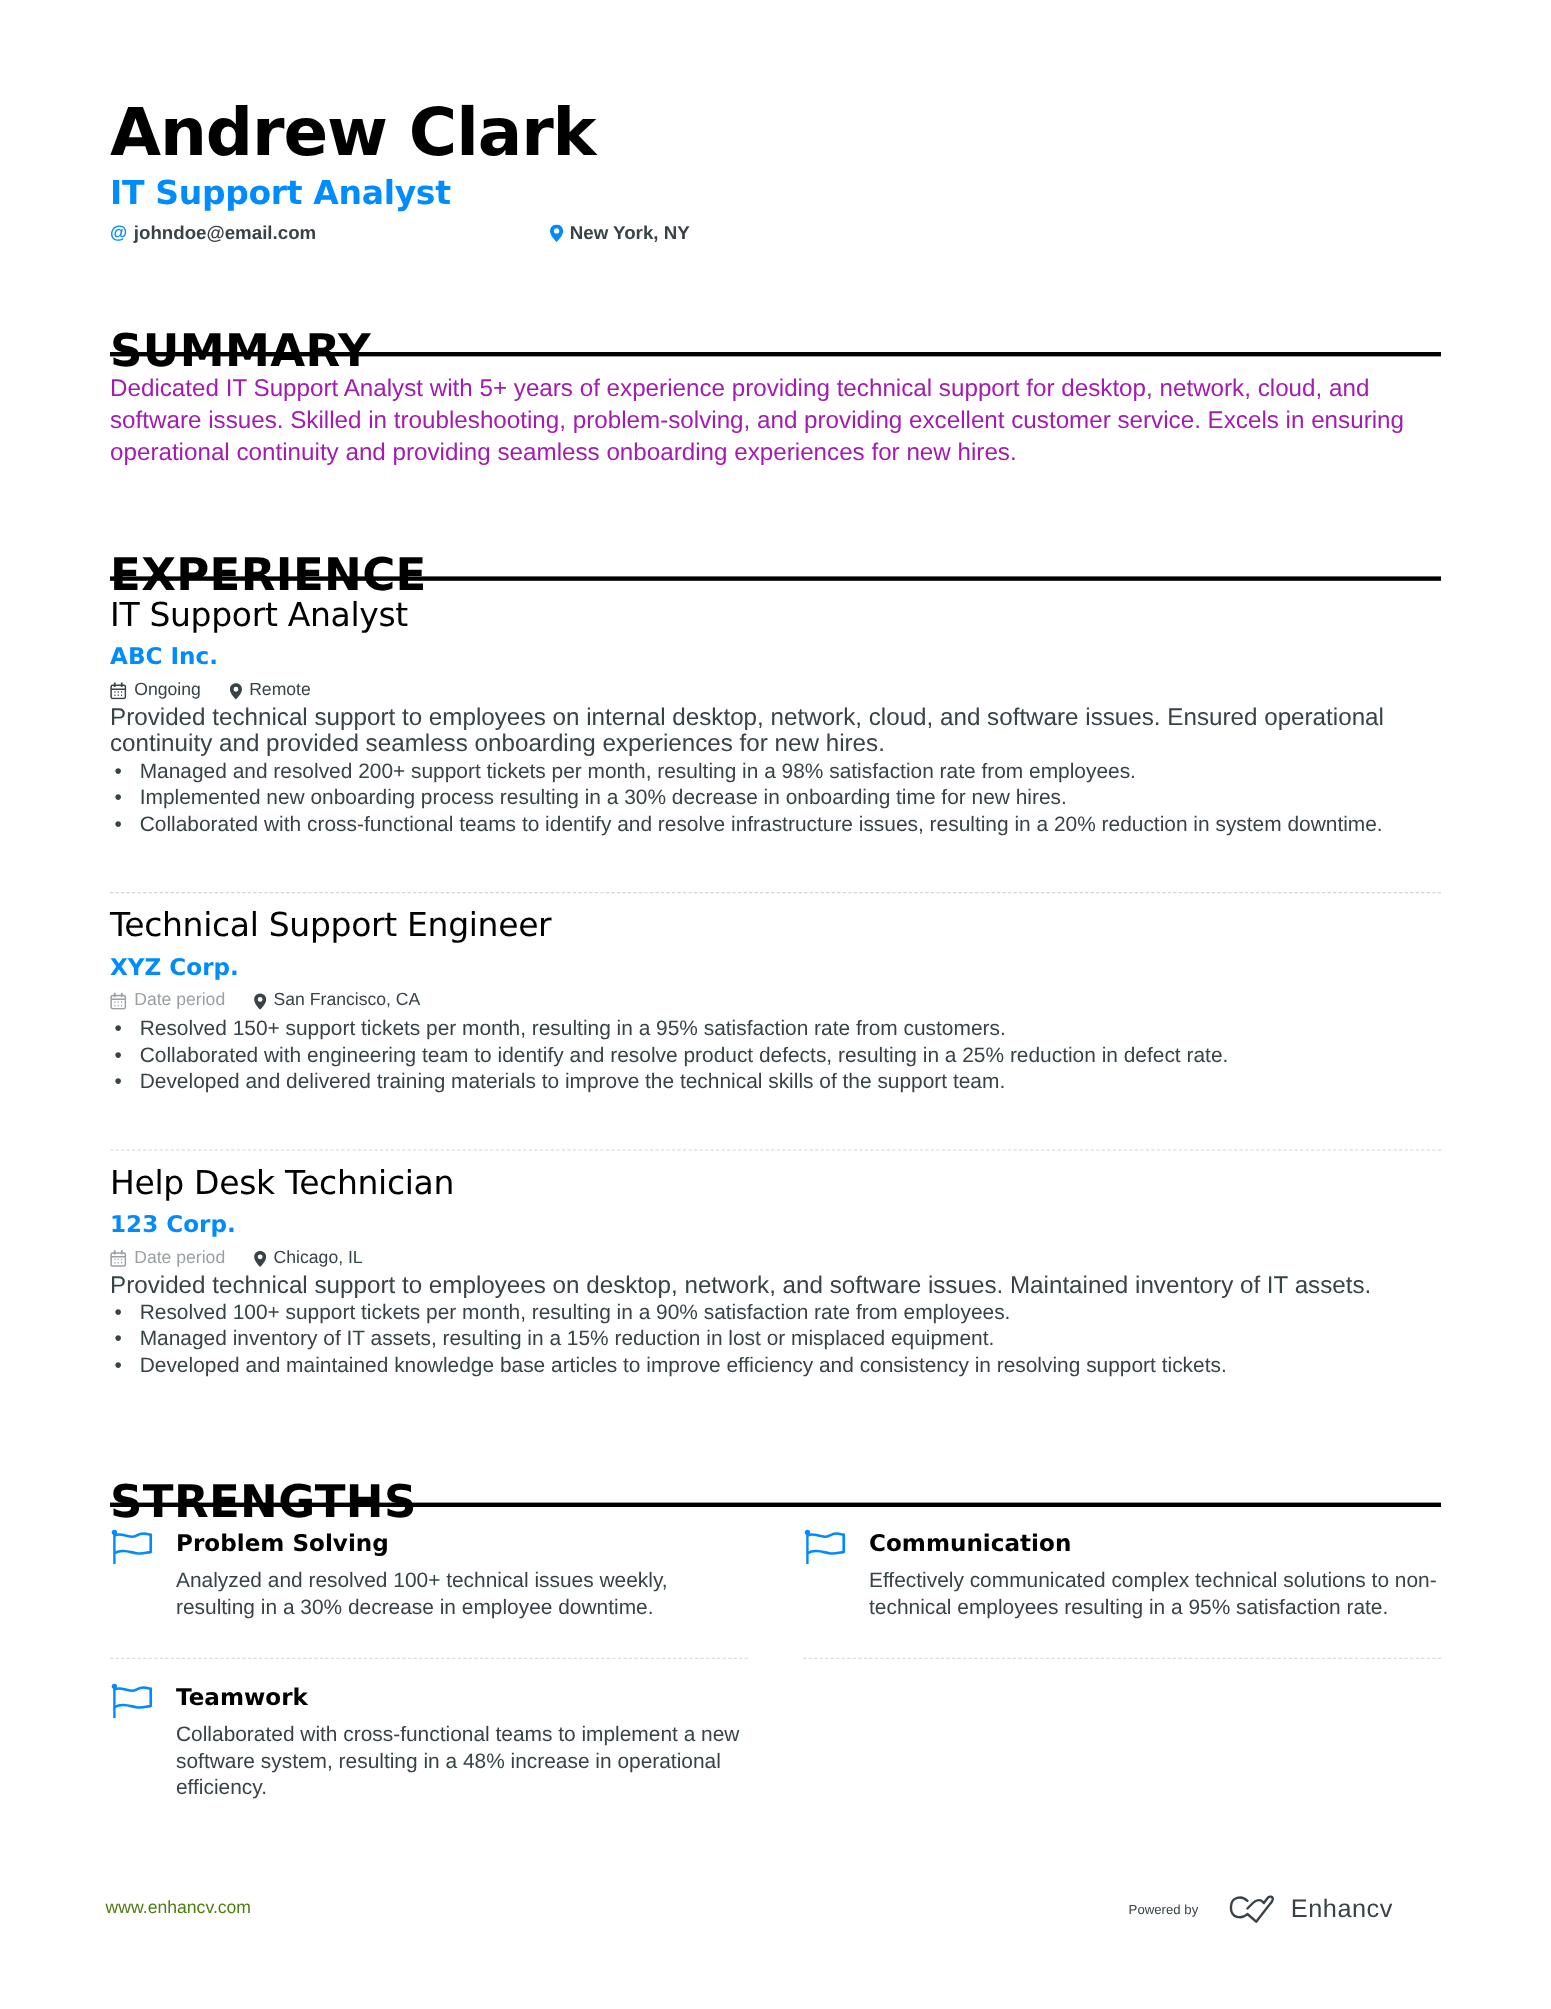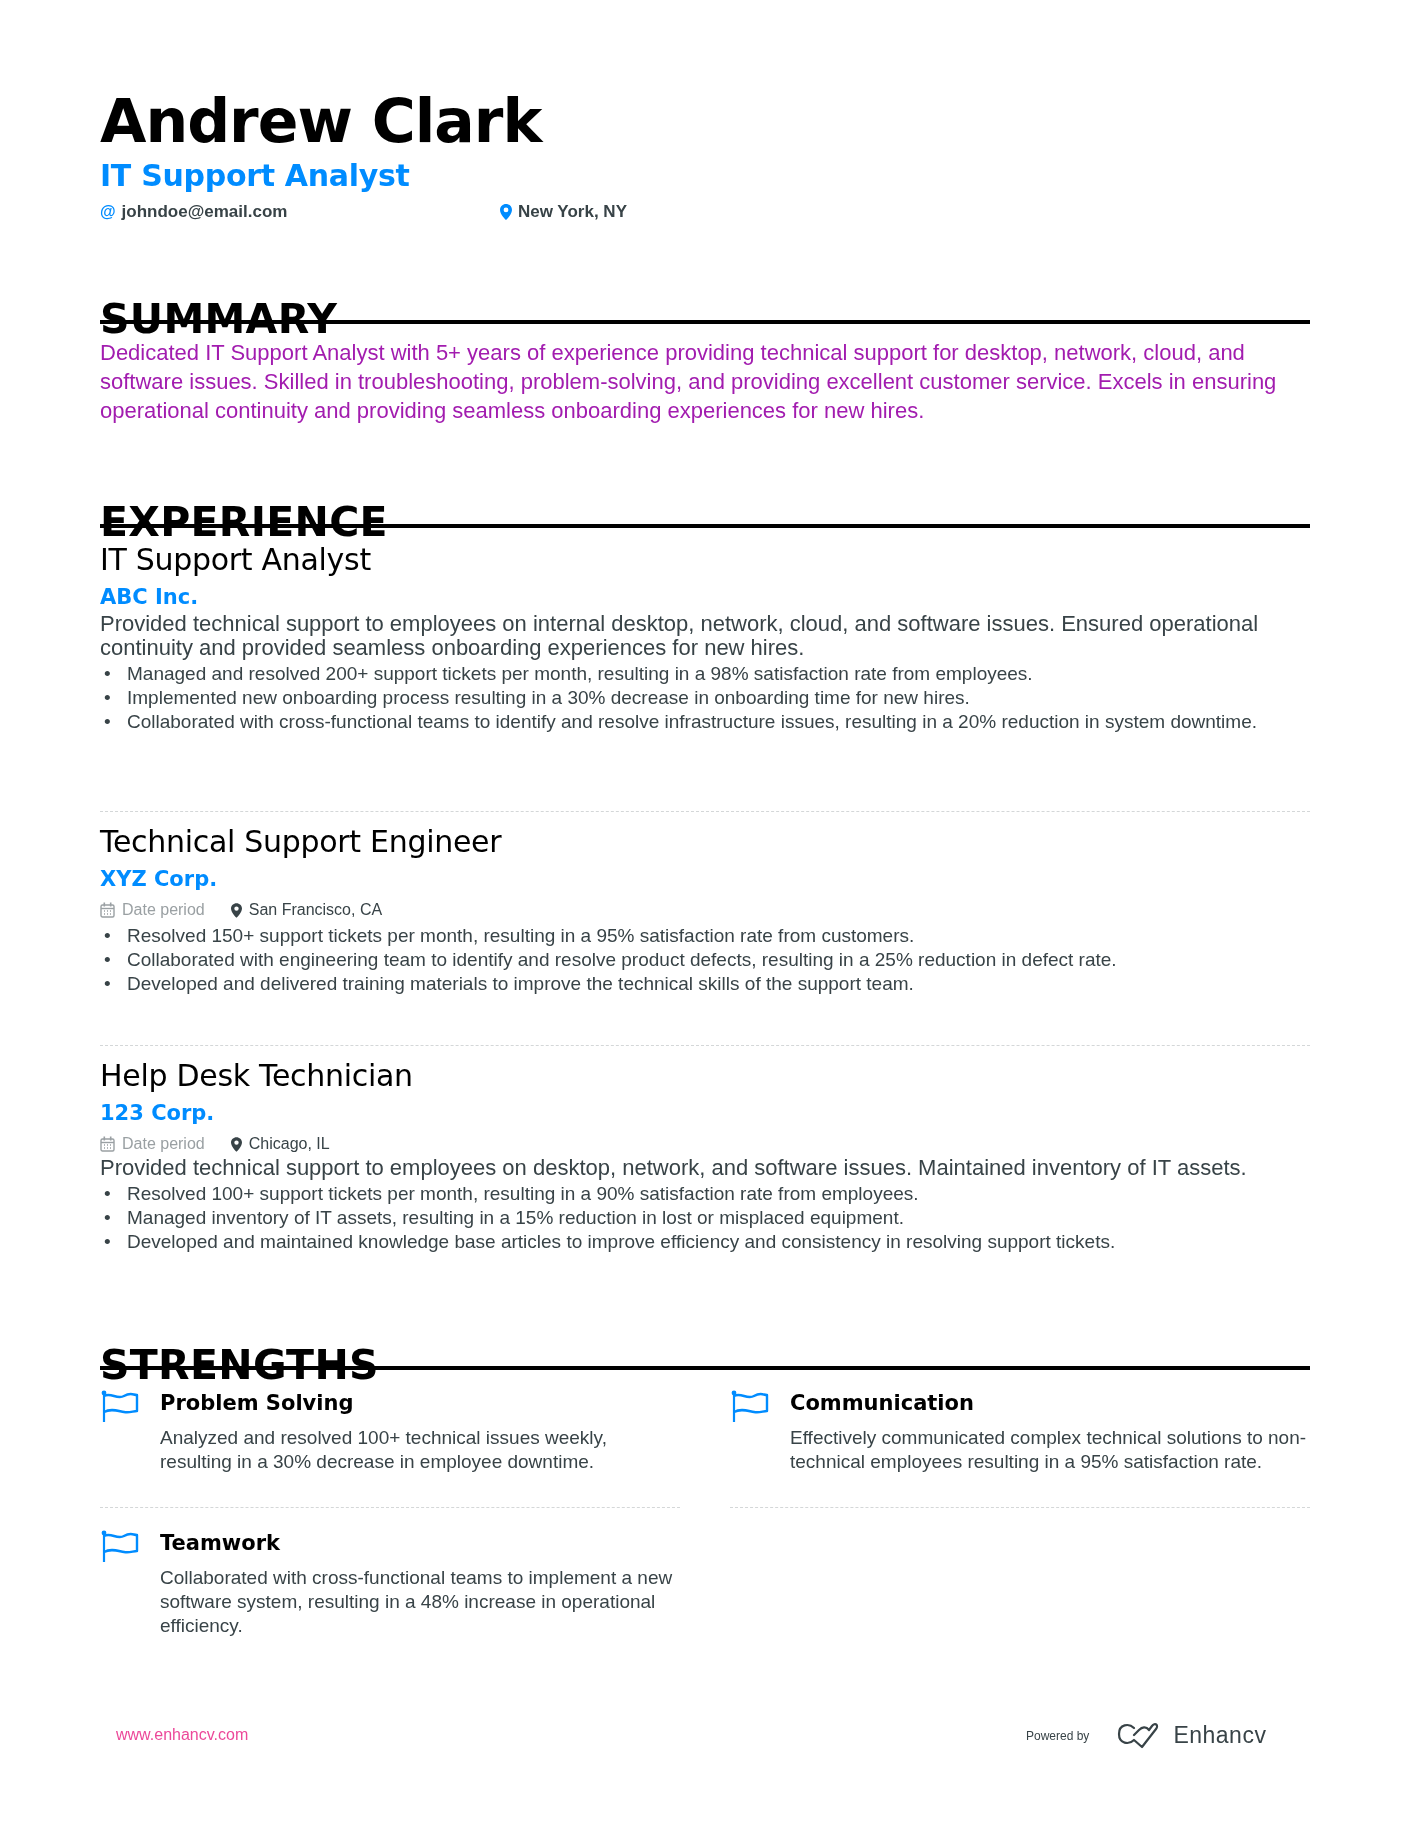--- a/index.html
+++ b/index.html
@@ -31,21 +31,21 @@
   .job-bullets { list-style: none; margin-top: 2px; }
   .job-bullets li { font-size: 19px; line-height: 24px; padding-left: 27px; position: relative; color: #384347; }
   .job-bullets li::before { content: "•"; position: absolute; left: 4px; top: 0; }
   .dash { position: absolute; left: 0; width: 1210px; height: 0; border-top: 1.5px dashed #d4d7d8; }
 
   .strength { position: absolute; width: 580px; }
   .strength .flag { position: absolute; left: 0; top: 2px; }
   .strength .s-title { position: absolute; left: 60px; top: 0; font-family: "DejaVu Sans", sans-serif; font-weight: bold; font-size: 21px; color: #000; line-height: 30px; }
   .strength .s-desc { position: absolute; left: 60px; top: 38px; width: 520px; font-size: 19px; line-height: 24px; color: #384347; }
 
-  .footer-left { position: absolute; left: 116px; top: 1726px; font-size: 16px; color: #ec4899; }
+  .footer-left { position: absolute; left: 96px; top: 1726px; font-size: 16px; color: #4d7c0f; }
   .footer-right { position: absolute; left: 1026px; top: 1722px; display: flex; align-items: center; }
   .footer-right .pb { font-size: 12px; color: #384347; margin-right: 28px; }
   .footer-right .brand { font-size: 23px; color: #384347; margin-left: 10px; letter-spacing: 0.5px; }
 </style>
 </head>
 <body>
 
 <div class="page">
 
   <div class="name">Andrew Clark</div>
@@ -68,20 +68,38 @@
   <div class="section-title" style="top:272px;">SUMMARY</div>
   <div class="section-rule" style="top:320px;"></div>
   <div class="summary-text">Dedicated IT Support Analyst with 5+ years of experience providing technical support for desktop, network, cloud, and software issues. Skilled in troubleshooting, problem-solving, and providing excellent customer service. Excels in ensuring operational continuity and providing seamless onboarding experiences for new hires.</div>
 
   <div class="section-title" style="top:475px;">EXPERIENCE</div>
   <div class="section-rule" style="top:524px;"></div>
 
   <div class="job" style="top:540px;">
     <div class="job-role">IT Support Analyst</div>
     <div class="job-company">ABC Inc.</div>
+    <div class="job-meta">
+      <span class="m">
+        <svg width="15" height="16" viewBox="0 0 15 16">
+            <rect x="1" y="3" width="13" height="12" rx="1.5" fill="none" stroke="#384347" stroke-width="1.4"></rect>
+            <rect x="3.5" y="0.5" width="1.6" height="4" fill="#384347"></rect>
+            <rect x="9.9" y="0.5" width="1.6" height="4" fill="#384347"></rect>
+            <line x1="1" y1="6.5" x2="14" y2="6.5" stroke="#384347" stroke-width="1.4"></line>
+            <path d="M4 9h1M7 9h1M10 9h1M4 12h1M7 12h1M10 12h1" stroke="#384347" stroke-width="1.4"></path>
+          </svg>
+        <span>Ongoing</span>
+      </span>
+      <span class="m">
+        <svg width="11" height="15" viewBox="0 0 12 16">
+            <path d="M6 0C2.7 0 0 2.6 0 5.9 0 10.3 6 16 6 16s6-5.7 6-10.1C12 2.6 9.3 0 6 0zm0 8.3a2.4 2.4 0 1 1 0-4.8 2.4 2.4 0 0 1 0 4.8z" fill="#384347"></path>
+          </svg>
+        <span>Remote</span>
+      </span>
+    </div>
     <div class="job-desc">Provided technical support to employees on internal desktop, network, cloud, and software issues. Ensured operational continuity and provided seamless onboarding experiences for new hires.</div>
     <ul class="job-bullets">
       <li>Managed and resolved 200+ support tickets per month, resulting in a 98% satisfaction rate from employees.</li>
       <li>Implemented new onboarding process resulting in a 30% decrease in onboarding time for new hires.</li>
       <li>Collaborated with cross-functional teams to identify and resolve infrastructure issues, resulting in a 20% reduction in system downtime.</li>
     </ul>
   </div>
   <div class="dash" style="top:811px;"></div>
 
   <div class="job" style="top:822px;">

